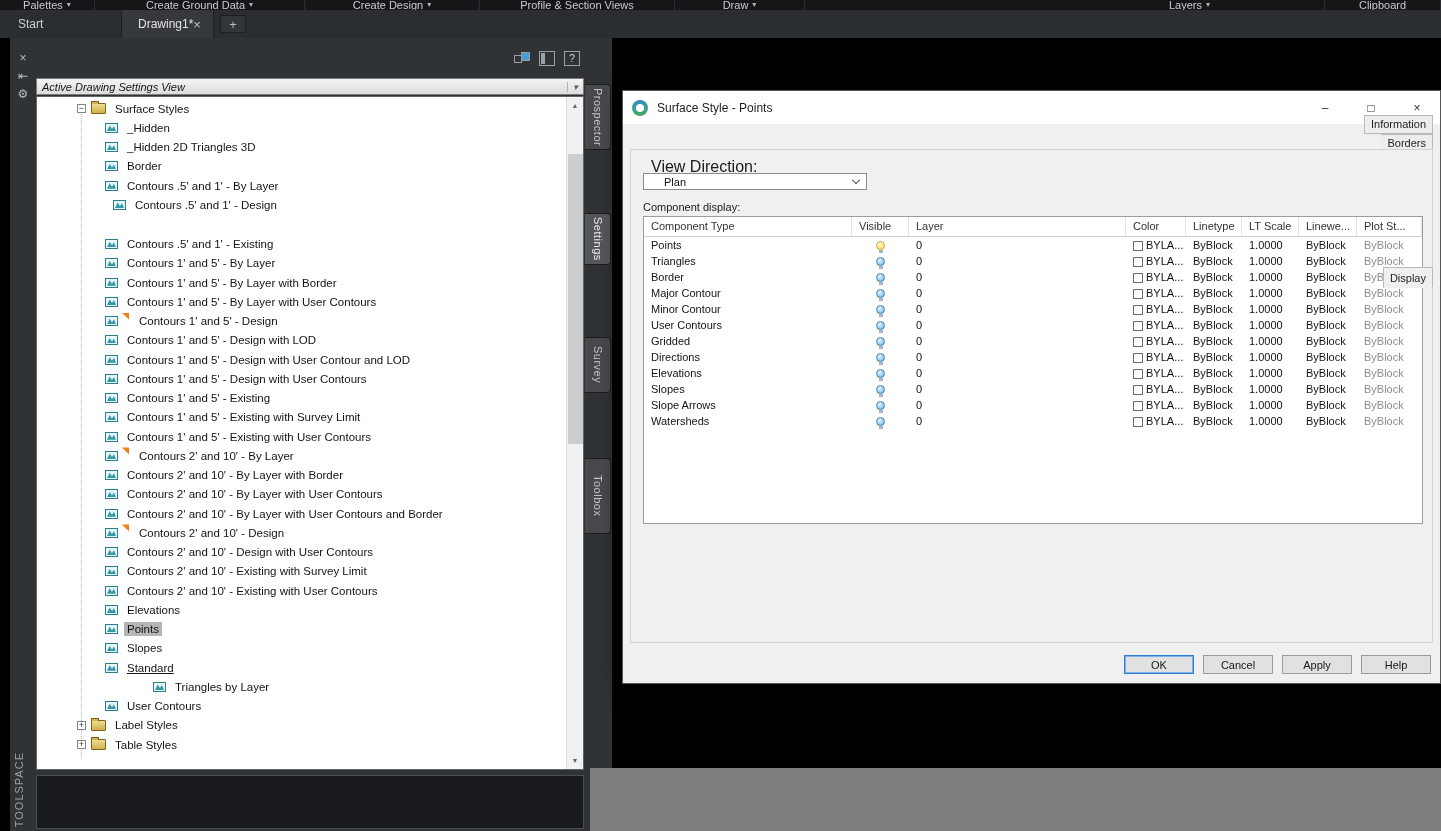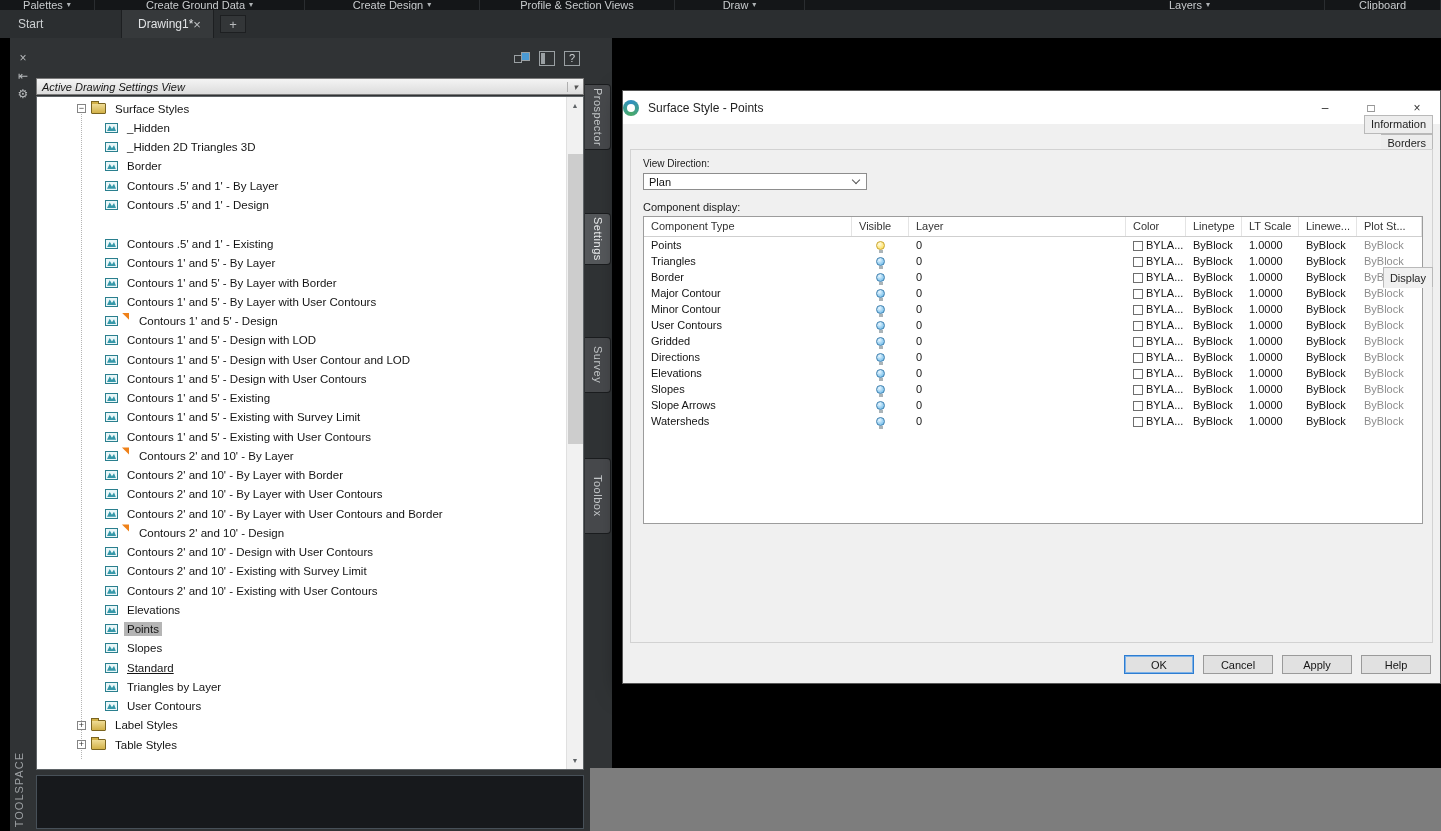--- a/index.html
+++ b/index.html
@@ -85,45 +85,45 @@
 
   .side-tabs { position:absolute; left:575px; top:0; width:27px; height:100%; }
   .side-tab { position:absolute; left:0; width:26px; background:#47494c; color:#c5c8ca;
     font-size:11px; writing-mode:vertical-rl; display:flex; align-items:center; justify-content:center;
     border:1px solid #1b1d1f; border-left:none; border-radius:0 4px 4px 0; cursor:pointer; letter-spacing:.5px; }
   .side-tab.active { background:#55585b; color:#eceeef; }
 
   
   .dialog { position:absolute; left:622px; top:90px; width:819px; height:594px;
     background:#f0f0f0; border:1px solid #565656; box-shadow:0 6px 22px rgba(0,0,0,.6); }
-  .dlg-titlebar { height:33px; background:#fff; display:flex; align-items:center; }
+  .dlg-titlebar { height:33px; background:#fff; display:flex; align-items:center; padding-left:9px; }
   .dlg-app-icon { width:16px; height:16px; border-radius:50%; flex:none;
     background:conic-gradient(#2f8fc0,#49a96a,#2f8fc0); position:relative; }
   .dlg-app-icon::after { content:""; position:absolute; left:4px; top:4px; width:8px; height:8px;
     border-radius:50%; background:#fff; }
   .dlg-title { font-size:12px; color:#1f1f1f; margin-left:9px; }
   .dlg-winbtns { margin-left:auto; display:flex; height:100%; }
   .winbtn { width:46px; display:flex; align-items:center; justify-content:center;
     color:#333; font-size:12px; cursor:pointer; }
 
   .dlg-tabs { position:absolute; left:7px; top:24px; right:7px; height:34px;
     display:flex; align-items:flex-end;flex-direction:column; }
   .dlg-tab { font-size:11px; color:#1e1e1e; padding:2px 6px 3px; background:#ededed;
     border:1px solid #b9b9b9; border-left:none; cursor:pointer; white-space:nowrap; }
   .dlg-tab:first-child { border-left:1px solid #b9b9b9; }
   .dlg-tab:nth-child(4) { padding-right:18px; }
   .dlg-tab.active { background:#f0f0f0; border-bottom:1px solid #f0f0f0; padding-top:4px;
     margin-left:-1px; border-left:1px solid #b9b9b9; position:relative; z-index:2; }
 
   .dlg-page { position:absolute; left:7px; right:7px; top:58px; bottom:40px;
     border:1px solid #d2d2d2; background:#f0f0f0; }
-  .vd-label { position:absolute; left:12px; top:8px; font-size:10px; color:#1a1a1a; }
+  .vd-label { position:absolute; left:20px; top:8px; font-size:16px; color:#1a1a1a; }
   .vd-combo { position:absolute; left:12px; top:23px; width:224px; height:17px; background:#fff;
     border:1px solid #8d8d8d; display:flex; align-items:center; font-size:11px; color:#111;
-    padding-left:5px; cursor:pointer; }
+    padding-left:20px; cursor:pointer; }
   .chev { width:6px; height:6px; border-right:1px solid #555; border-bottom:1px solid #555;
     transform:rotate(45deg); margin:-3px 7px 0 auto; }
   .cd-label { position:absolute; left:12px; top:51px; font-size:11px; color:#1a1a1a; }
 
   .comp-table { position:absolute; left:12px; top:66px; width:780px; height:308px;
     background:#fff; border:1px solid #9c9c9c; font-size:11px; overflow:hidden; }
   .ct-grid { display:grid; grid-template-columns:208px 57px 217px 60px 56px 57px 58px 65px; }
   .ct-header { height:20px; border-bottom:1px solid #cfcfcf; color:#333; }
   .ct-hcell { padding:3px 2px 0 7px; border-right:1px solid #e4e4e4; white-space:nowrap;
     overflow:hidden; cursor:pointer; }
@@ -255,21 +255,21 @@
     <span class="tree-label">Border</span>
   </div>
 
   <div class="tree-row" style="padding-left: 68px;">
 
     <span class="node-icon style"></span>
 
     <span class="tree-label">Contours .5' and 1' - By Layer</span>
   </div>
 
-  <div class="tree-row" style="padding-left: 68px;">
+  <div class="tree-row" style="padding-left: 68px; margin-left: 8px;">
 
     <span class="node-icon style"></span>
 
     <span class="tree-label">Contours .5' and 1' - Design</span>
   </div>
 
   <div class="tree-row" style="padding-left: 68px; margin-top: 20px;">
 
     <span class="node-icon style"></span>
 
@@ -425,21 +425,21 @@
     <span class="tree-label">Slopes</span>
   </div>
 
   <div class="tree-row" style="padding-left: 68px; text-decoration: underline;">
 
     <span class="node-icon style"></span>
 
     <span class="tree-label">Standard</span>
   </div>
 
-  <div class="tree-row" style="padding-left: 68px;">
+  <div class="tree-row" style="padding-left: 68px; margin-left: 48px;">
 
     <span class="node-icon style"></span>
 
     <span class="tree-label">Triangles by Layer</span>
   </div>
 
   <div class="tree-row" style="padding-left: 68px;">
 
     <span class="node-icon style"></span>
 

